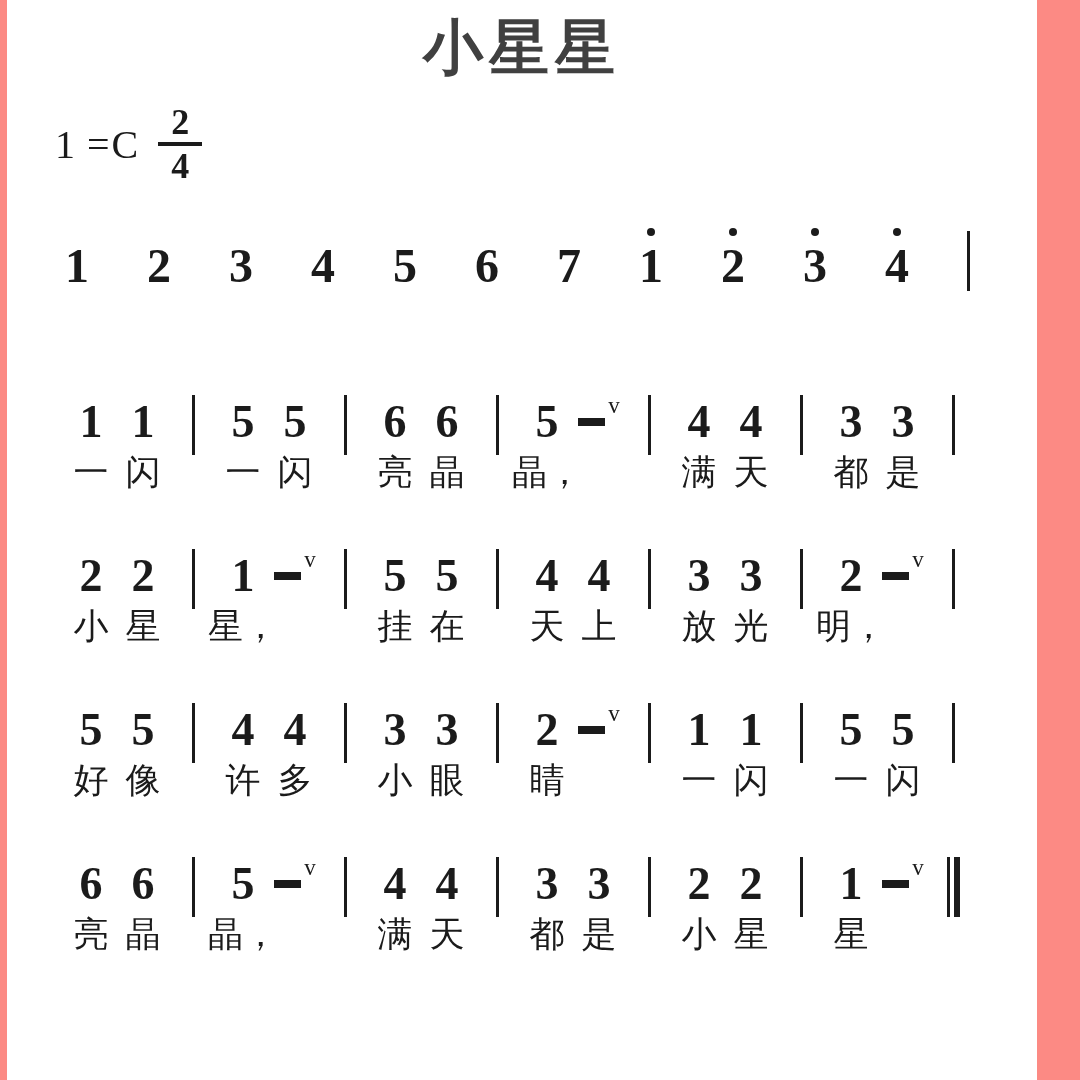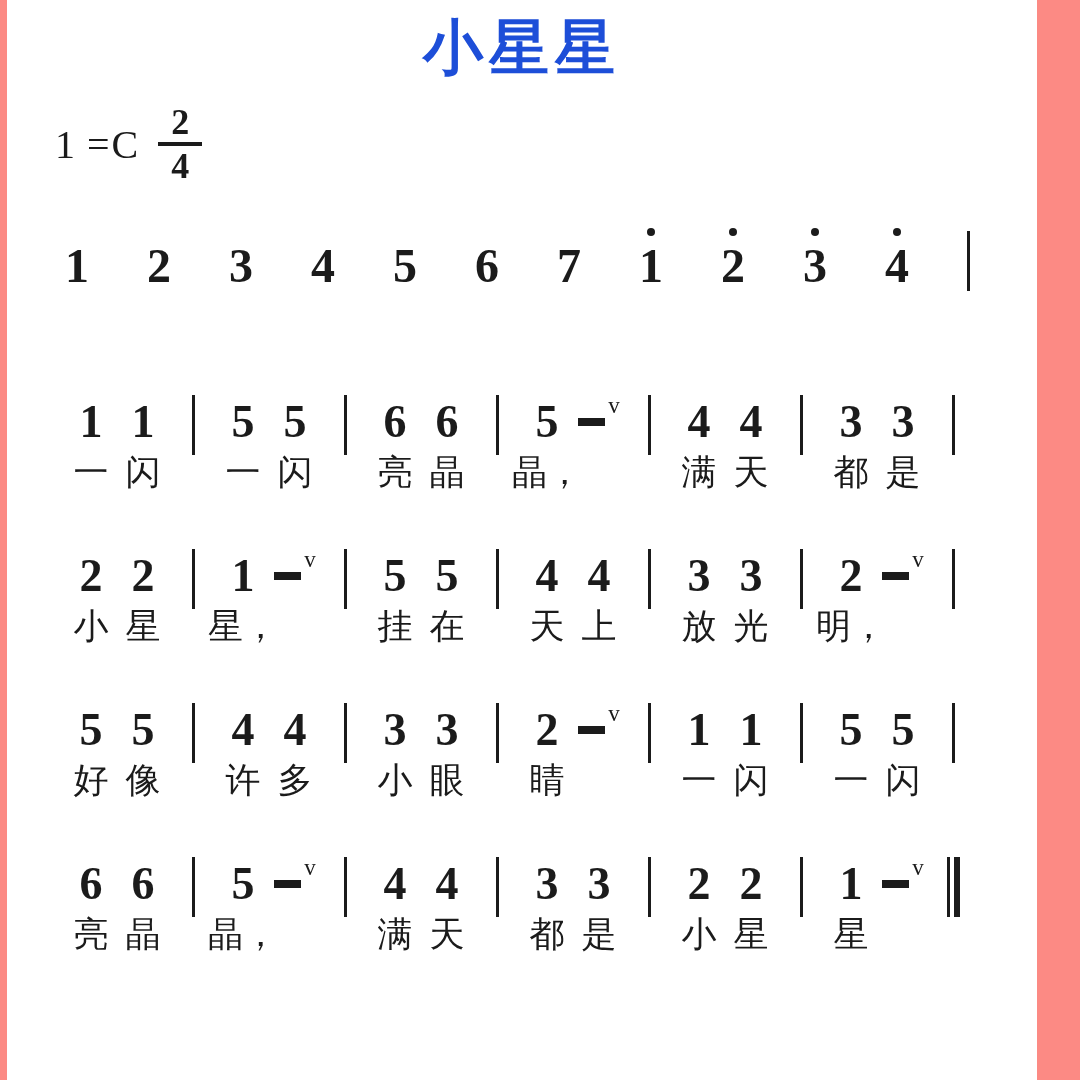--- a/index.html
+++ b/index.html
@@ -13,21 +13,21 @@
   .stripe-left  { left: 0; width: 7px; }
   .stripe-right { left: 1037px; width: 43px; }
 
   .content { position: absolute; left: 7px; top: 0; width: 1030px; height: 1080px; }
 
   .title {
     position: absolute; top: 8px; left: 0; width: 100%;
     text-align: center;
     font-family: "Liberation Sans", sans-serif;
     font-weight: 900; font-size: 60px; letter-spacing: 6px;
-    color: #1d4ed8;
+    color: #404040;
   }
 
   .keysig {
     position: absolute; left: 48px; top: 104px;
     display: flex; align-items: center; gap: 12px;
     font-family: "Liberation Serif", serif;
     font-size: 40px; color: #1b1b1b;
   }
   .keysig .eqkey { letter-spacing: 2px; }
   .fraction { display: flex; flex-direction: column; align-items: center; margin-left: 6px; }

